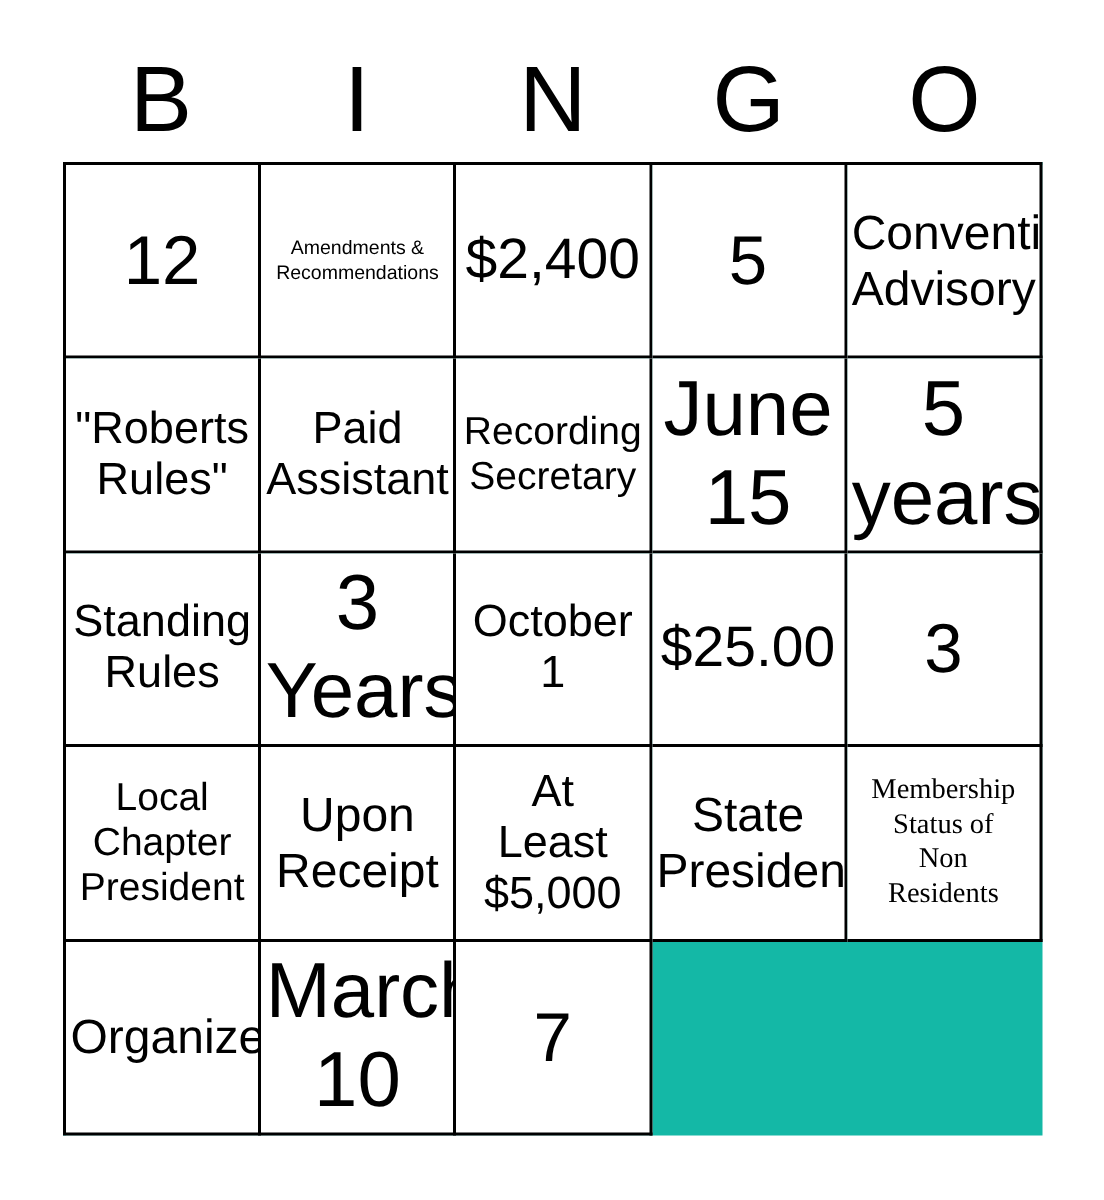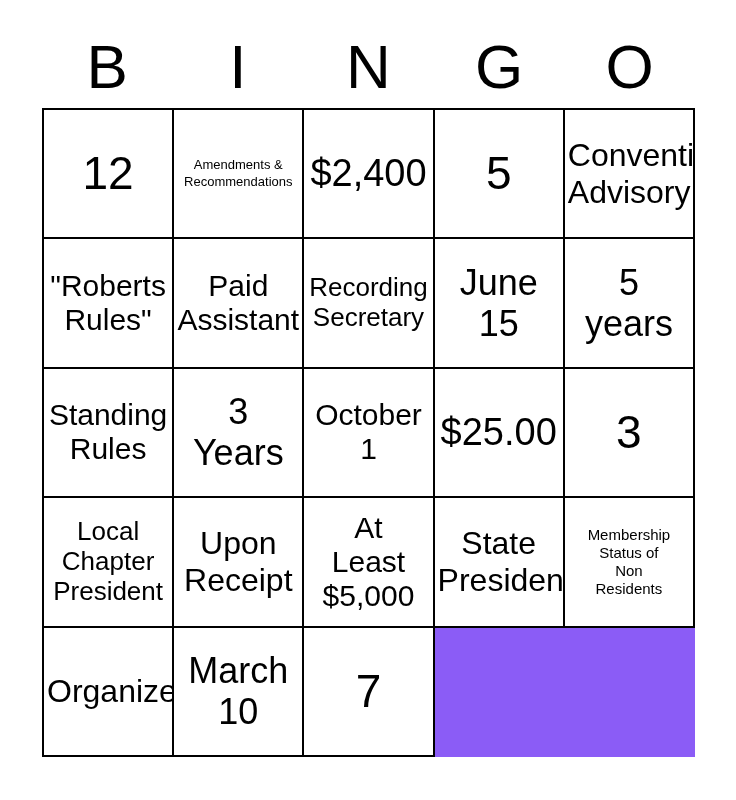--- a/index.html
+++ b/index.html
@@ -51,21 +51,21 @@
     left: 42px;
     top: 108px;
     width: 653px;
     height: 649px;
     display: grid;
     grid-template-columns: repeat(5, 1fr);
     grid-template-rows: repeat(5, 1fr);
     border-top: 2px solid #000000;
     border-left: 2px solid #000000;
     box-sizing: border-box;
-    background: #8b5cf6;
+    background: #14b8a6;
   }
   .cell {
     border-right: 2px solid #000000;
     border-bottom: 2px solid #000000;
     box-sizing: border-box;
     display: flex;
     align-items: center;
     justify-content: center;
     text-align: center;
     padding: 2px 3px;
@@ -75,27 +75,27 @@
   .cell-text {
     display: block;
     width: 100%;
     line-height: 1.14;
     color: #000000;
     white-space: pre-line;
   }
 
   
   .fs-xs   { font-size: 13px; line-height: 1.25; }
-  .fs-sm   { font-size: 15px; line-height: 1.2; }
+  .fs-sm   { font-size: 19px; line-height: 1.2; font-family: Liberation Serif, serif; }
   .fs-md   { font-size: 32px; }
   .fs-lmd  { font-size: 26px; }
   .fs-lg   { font-size: 30px; }
   .fs-xl   { font-size: 32px; }
   .fs-2xl  { font-size: 38px; }
-  .fs-3xl  { font-size: 36px; }
+  .fs-3xl  { font-size: 52px; }
   .fs-4xl  { font-size: 46px; }
 </style>
 </head>
 <body>
 
 <div class="card">
 
   <div class="header-row">
     <div class="header-letter">B</div>
     <div class="header-letter">I</div>

